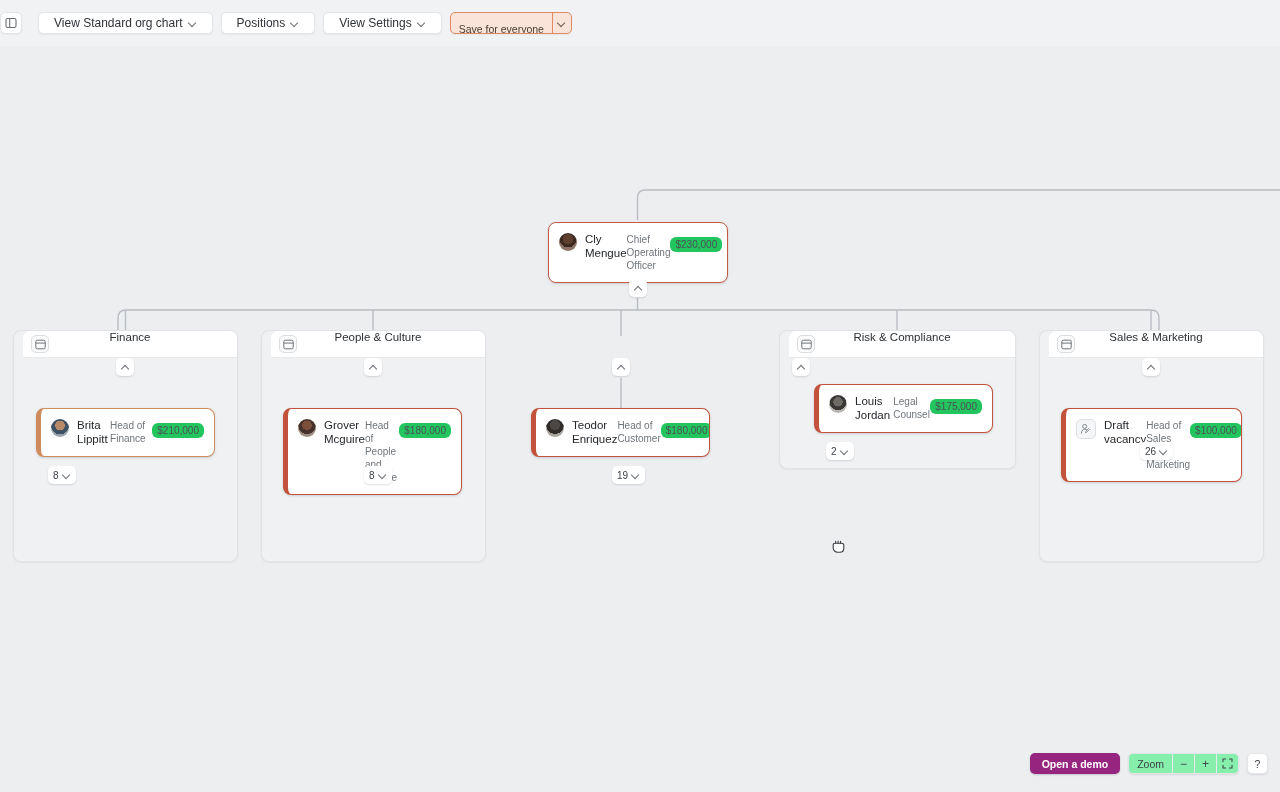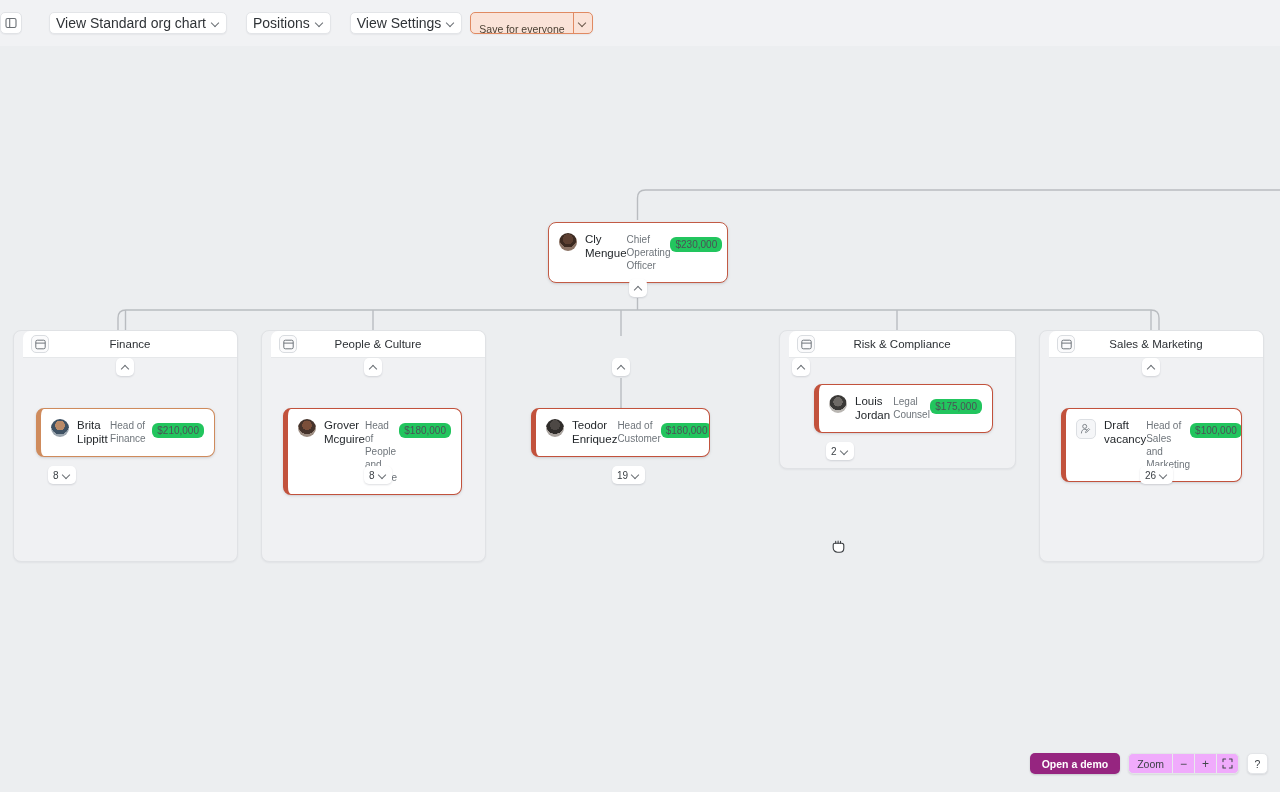--- a/index.html
+++ b/index.html
@@ -23,24 +23,23 @@
     background: #ffffff; border: 1px solid #e1e3e6;
     border-radius: 5px;
     display: flex; align-items: center; justify-content: center;
     box-shadow: 0 1px 1px rgba(16,24,40,.04);
   }
   .tb-group { display: flex; align-items: center; gap: 8px; margin-left: 16px; }
   .tb-btn {
     height: 22px; background: #ffffff;
     border: 1px solid #e3e5e8; border-radius: 5px;
     display: flex; align-items: center; gap: 5px;
-    padding: 0 6px;
-    font-size: 14px; color: #2f3337; white-space: nowrap;
+    padding: 0 15px;
+    font-size: 12px; color: #2f3337; white-space: nowrap;
     box-shadow: 0 1px 1.5px rgba(16,24,40,.05);
-    margin-left: 11px;
   }
   .chev { display:inline-block; width: 9px; height: 9px; position: relative; flex:none;}
   .chev::after{
     content:""; position:absolute; left:1px; top:1.5px;
     width:5px; height:5px; border-right:1.3px solid #6b7075; border-bottom:1.3px solid #6b7075;
     transform: rotate(45deg);
   }
   .chev.up::after{ transform: rotate(-135deg); top:3px; }
 
   .save-wrap {
@@ -107,21 +106,21 @@
     position:absolute;
     background:#f0f1f3;
     border:1px solid #e0e2e5;
     border-radius: 8px;
     box-shadow: 0 1px 2px rgba(16,24,40,.05);
   }
   .group-header{
     height:27px; background:#ffffff;
     border-bottom:1px solid #e6e8ea;
     border-radius: 7px 7px 0 0;
-    display:flex; align-items:center; justify-content:center;
+    display:flex; align-items:flex-start; justify-content:center;
     position:relative;
     margin-left:9px;
   }
   .group-title{ font-size:11.5px; color:#2c3034; }
   .grp-icon{
     position:absolute; left:8px; top:4px;
     width:18px; height:18px; border:1px solid #d9dce0; border-radius:5px;
     background:#fbfbfc; display:flex; align-items:center; justify-content:center;
   }
 
@@ -143,21 +142,21 @@
     display:flex; align-items:center; gap:8px; z-index:40;
   }
   .demo-btn{
     height:21px; background:#962580; color:#ffffff;
     border-radius:5px; padding:0 12px;
     display:flex; align-items:center;
     font-size:10.5px; font-weight:bold;
     box-shadow:0 1px 2px rgba(16,24,40,.18);
   }
   .zoom-grp{
-    height:21px; background:#f0abfc; border:1px solid #e3e5e8; border-radius:5px;
+    height:21px; background:#86efac; border:1px solid #e3e5e8; border-radius:5px;
     display:flex; align-items:stretch; overflow:hidden;
     box-shadow:0 1px 2px rgba(16,24,40,.10);
   }
   .zoom-lbl{ display:flex;align-items:center;padding:0 8px;font-size:10.5px;color:#3a3f44;}
   .zbtn{ width:22px; display:flex;align-items:center;justify-content:center;
     border-left:1px solid #e8eaec; font-size:12px; color:#42474c; }
   .help-btn{
     width:21px;height:21px;background:#ffffff;border:1px solid #e3e5e8;border-radius:5px;
     display:flex;align-items:center;justify-content:center;font-size:10.5px;color:#3a3f44;
     box-shadow:0 1px 2px rgba(16,24,40,.10);
@@ -360,21 +359,21 @@
           <path d="M1.4,10 C1.4,7.5 3,6.3 4.7,6.3 C5.6,6.3 6.4,6.6 7,7.1" fill="none" stroke="#7b8187" stroke-width="0.95" stroke-linecap="round"></path>
           <path d="M10.6,6.3 L7.6,9.3 L7.1,10.9 L8.7,10.4 L11.7,7.4 Z" fill="none" stroke="#7b8187" stroke-width="0.85" stroke-linejoin="round" transform="translate(-1.1,-0.4) scale(0.92)"></path>
         </svg>
       </div>
       <div class="ninfo">
         <div class="nname">Draft vacancy</div>
         <div class="ntitle">Head of Sales and Marketing</div>
         <div class="npill">$100,000</div>
       </div>
     </div>
-    <div class="badge" style="left:1140px; top:420px;">
+    <div class="badge" style="left:1140px; top:396px;">
       <span>26</span>
       <span class="chev"></span>
     </div>
 
     <div class="cursor" style="left:830px; top:491px;">
       <svg width="17" height="18" viewBox="0 0 17 18">
         <path d="M3.2,8.2 C3.2,6.9 4,6.2 4.9,6.2 L11.7,6.2 C12.9,6.2 13.8,7.1 13.8,8.4 L13.8,11.3
                  C13.8,13.6 12.2,15.3 9.9,15.3 L7.6,15.3 C5.3,15.3 3.2,13.3 3.2,11 Z" fill="#ffffff" stroke="#3c3f43" stroke-width="1.1" stroke-linejoin="round"></path>
         <path d="M5.7,6.2 L5.7,4.3 M8.1,6.2 L8.1,3.9 M10.5,6.2 L10.5,4.3" stroke="#3c3f43" stroke-width="1.05" stroke-linecap="round"></path>
       </svg>

